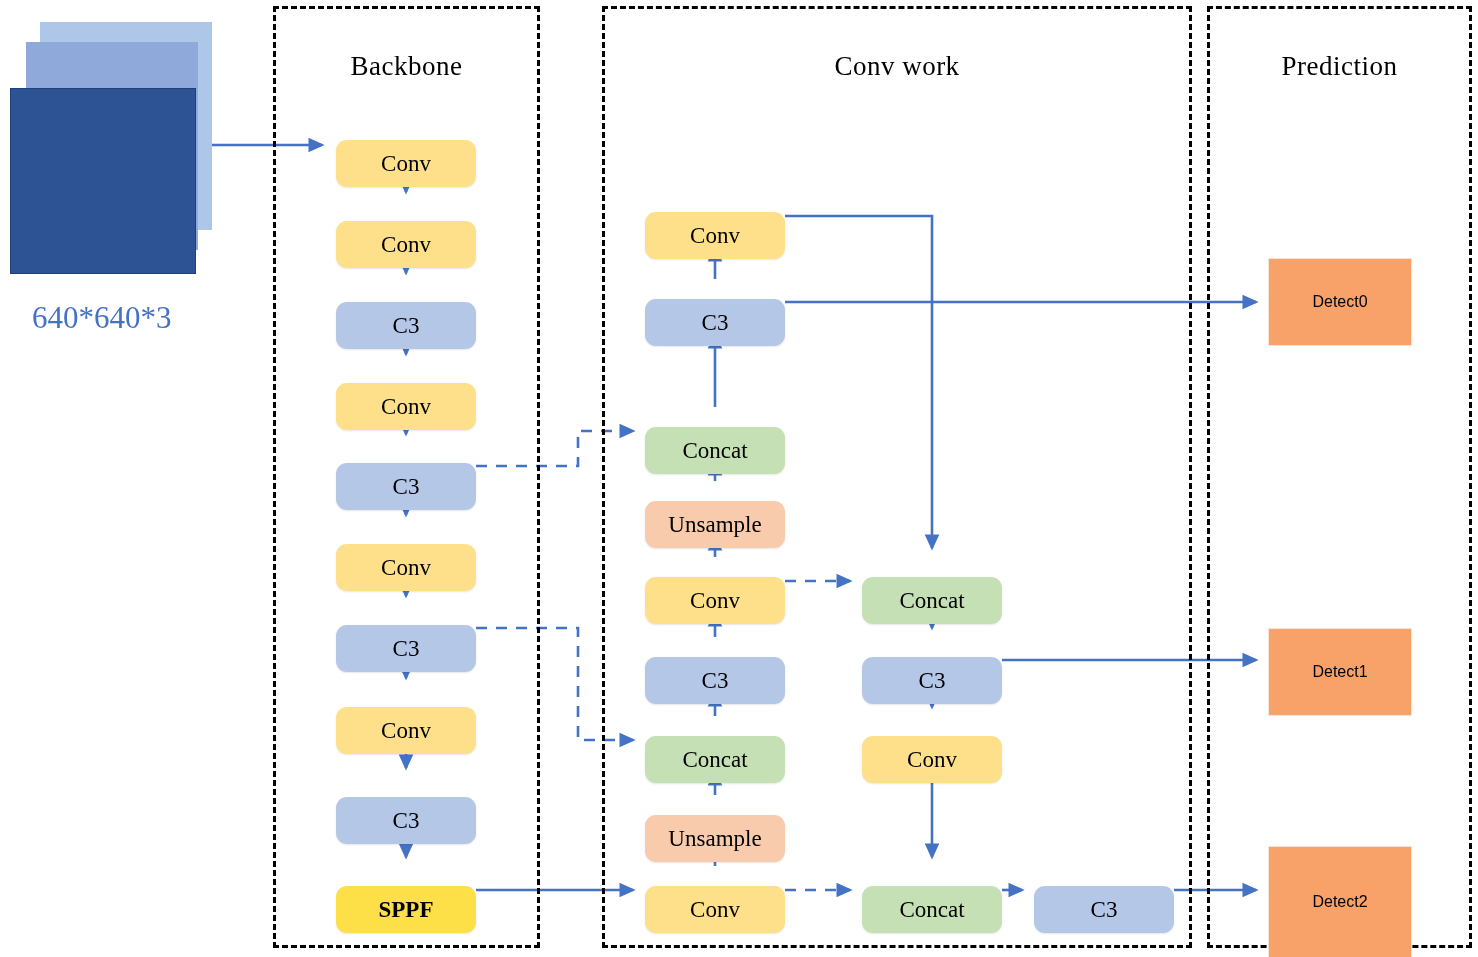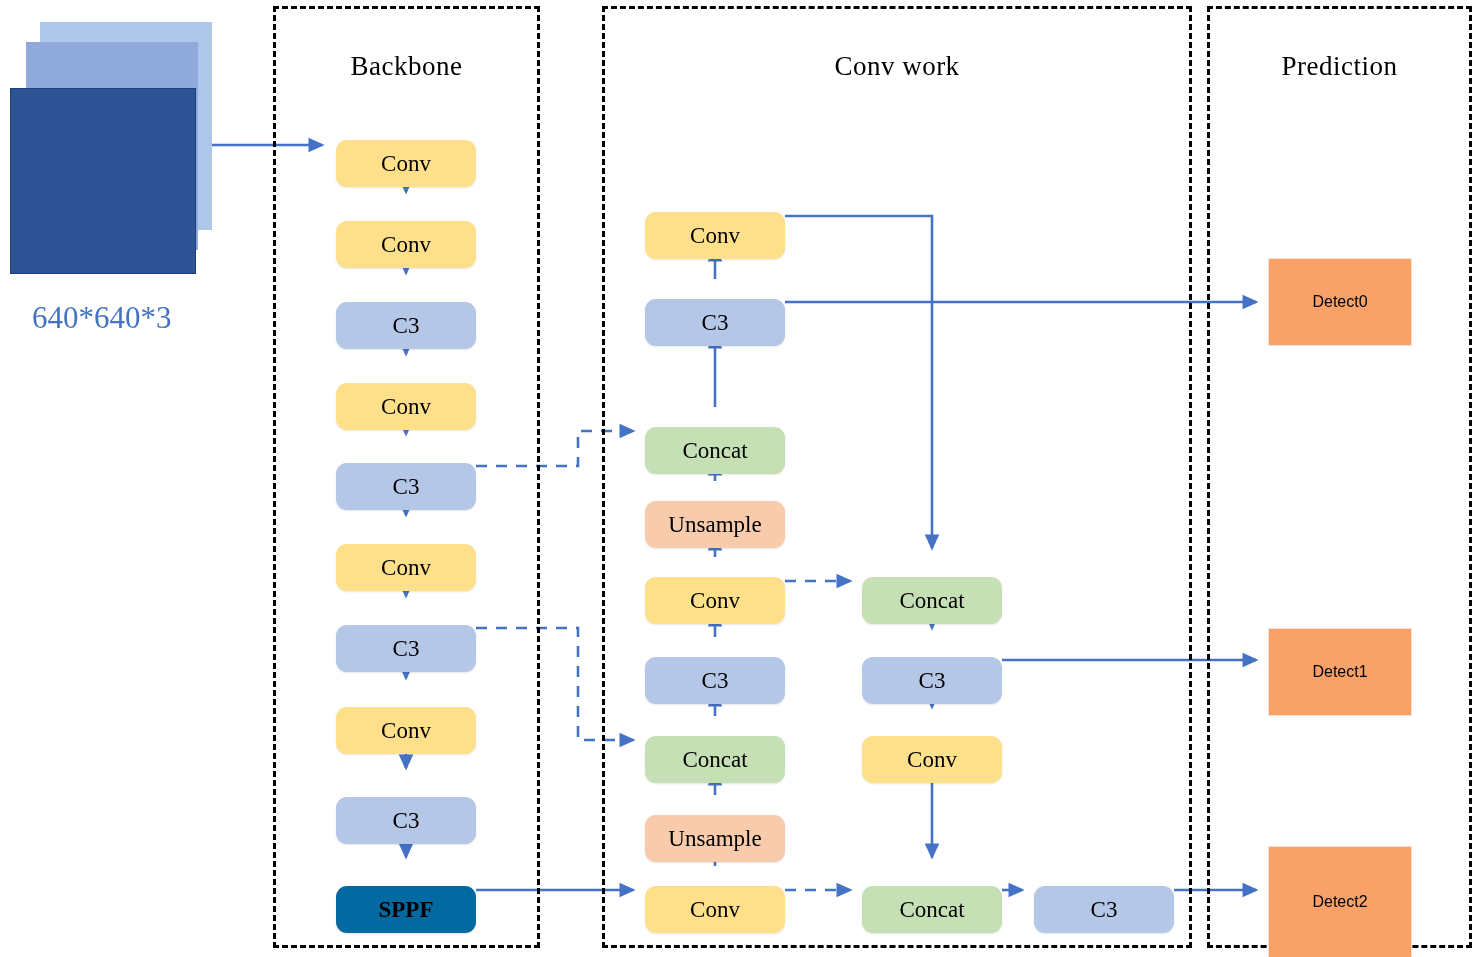--- a/index.html
+++ b/index.html
@@ -147,21 +147,21 @@
   <div id="backbone-layer">
       <div class="block" style="left: 336px; top: 120px; width: 140px; height: 47px; background: rgb(255, 224, 138);">Conv</div>
       <div class="block" style="left: 336px; top: 201px; width: 140px; height: 47px; background: rgb(255, 224, 138);">Conv</div>
       <div class="block" style="left: 336px; top: 282px; width: 140px; height: 47px; background: rgb(180, 199, 231);">C3</div>
       <div class="block" style="left: 336px; top: 363px; width: 140px; height: 47px; background: rgb(255, 224, 138);">Conv</div>
       <div class="block" style="left: 336px; top: 443px; width: 140px; height: 47px; background: rgb(180, 199, 231);">C3</div>
       <div class="block" style="left: 336px; top: 524px; width: 140px; height: 47px; background: rgb(255, 224, 138);">Conv</div>
       <div class="block" style="left: 336px; top: 605px; width: 140px; height: 47px; background: rgb(180, 199, 231);">C3</div>
       <div class="block" style="left: 336px; top: 687px; width: 140px; height: 47px; background: rgb(255, 224, 138);">Conv</div>
       <div class="block" style="left: 336px; top: 777px; width: 140px; height: 47px; background: rgb(180, 199, 231);">C3</div>
-      <div class="block sppf" style="left: 336px; top: 866px; width: 140px; height: 47px; background: #0369a1;">SPPF</div>
+      <div class="block sppf" style="left: 336px; top: 866px; width: 140px; height: 47px; background: #fde047;">SPPF</div>
     </div>
   <div id="neck-layer">
       <div class="block" style="left: 645px; top: 192px; width: 140px; height: 47px; background: rgb(255, 224, 138);">Conv</div>
       <div class="block" style="left: 645px; top: 279px; width: 140px; height: 47px; background: rgb(180, 199, 231);">C3</div>
       <div class="block" style="left: 645px; top: 407px; width: 140px; height: 47px; background: rgb(197, 224, 180);">Concat</div>
       <div class="block" style="left: 645px; top: 481px; width: 140px; height: 47px; background: rgb(248, 203, 173);">Unsample</div>
       <div class="block" style="left: 645px; top: 557px; width: 140px; height: 47px; background: rgb(255, 224, 138);">Conv</div>
       <div class="block" style="left: 645px; top: 637px; width: 140px; height: 47px; background: rgb(180, 199, 231);">C3</div>
       <div class="block" style="left: 645px; top: 716px; width: 140px; height: 47px; background: rgb(197, 224, 180);">Concat</div>
       <div class="block" style="left: 645px; top: 795px; width: 140px; height: 47px; background: rgb(248, 203, 173);">Unsample</div>

